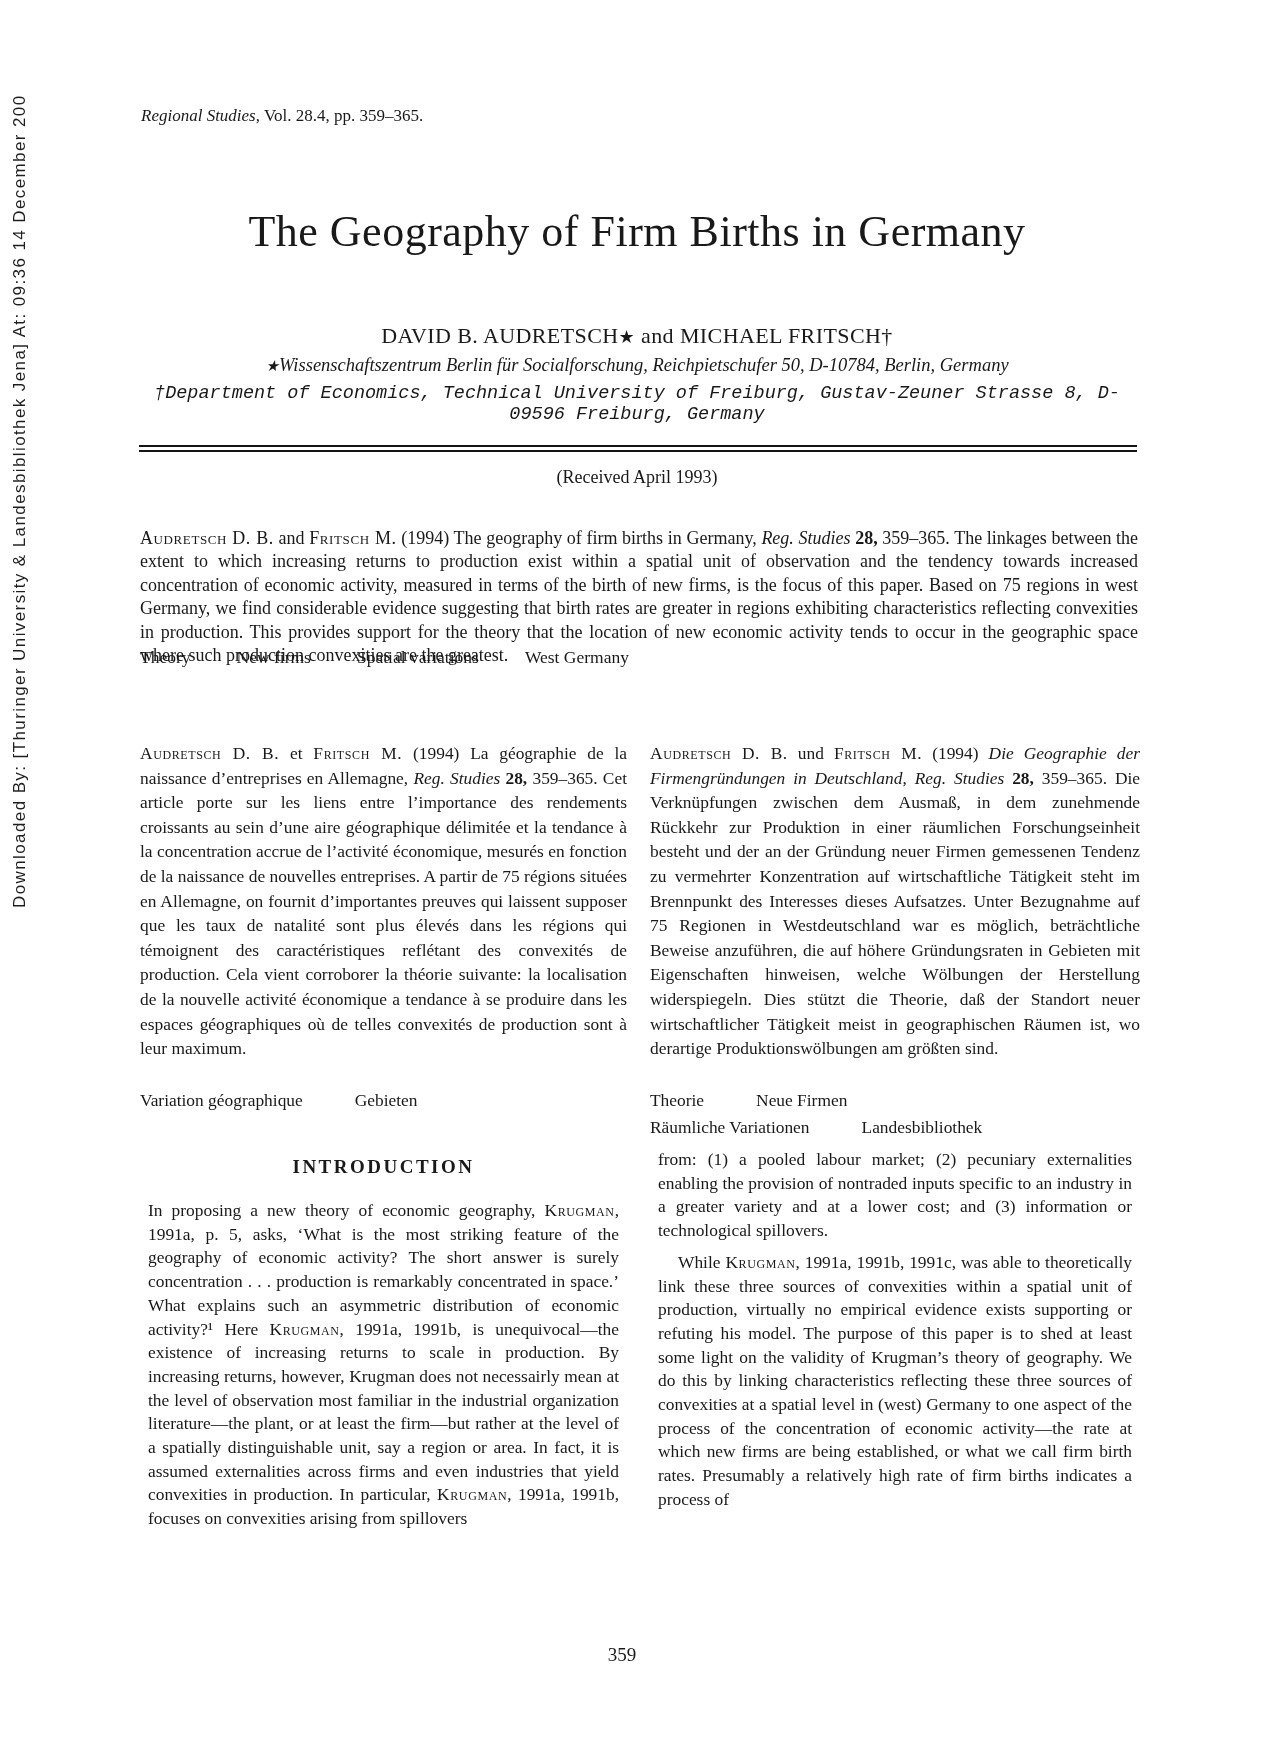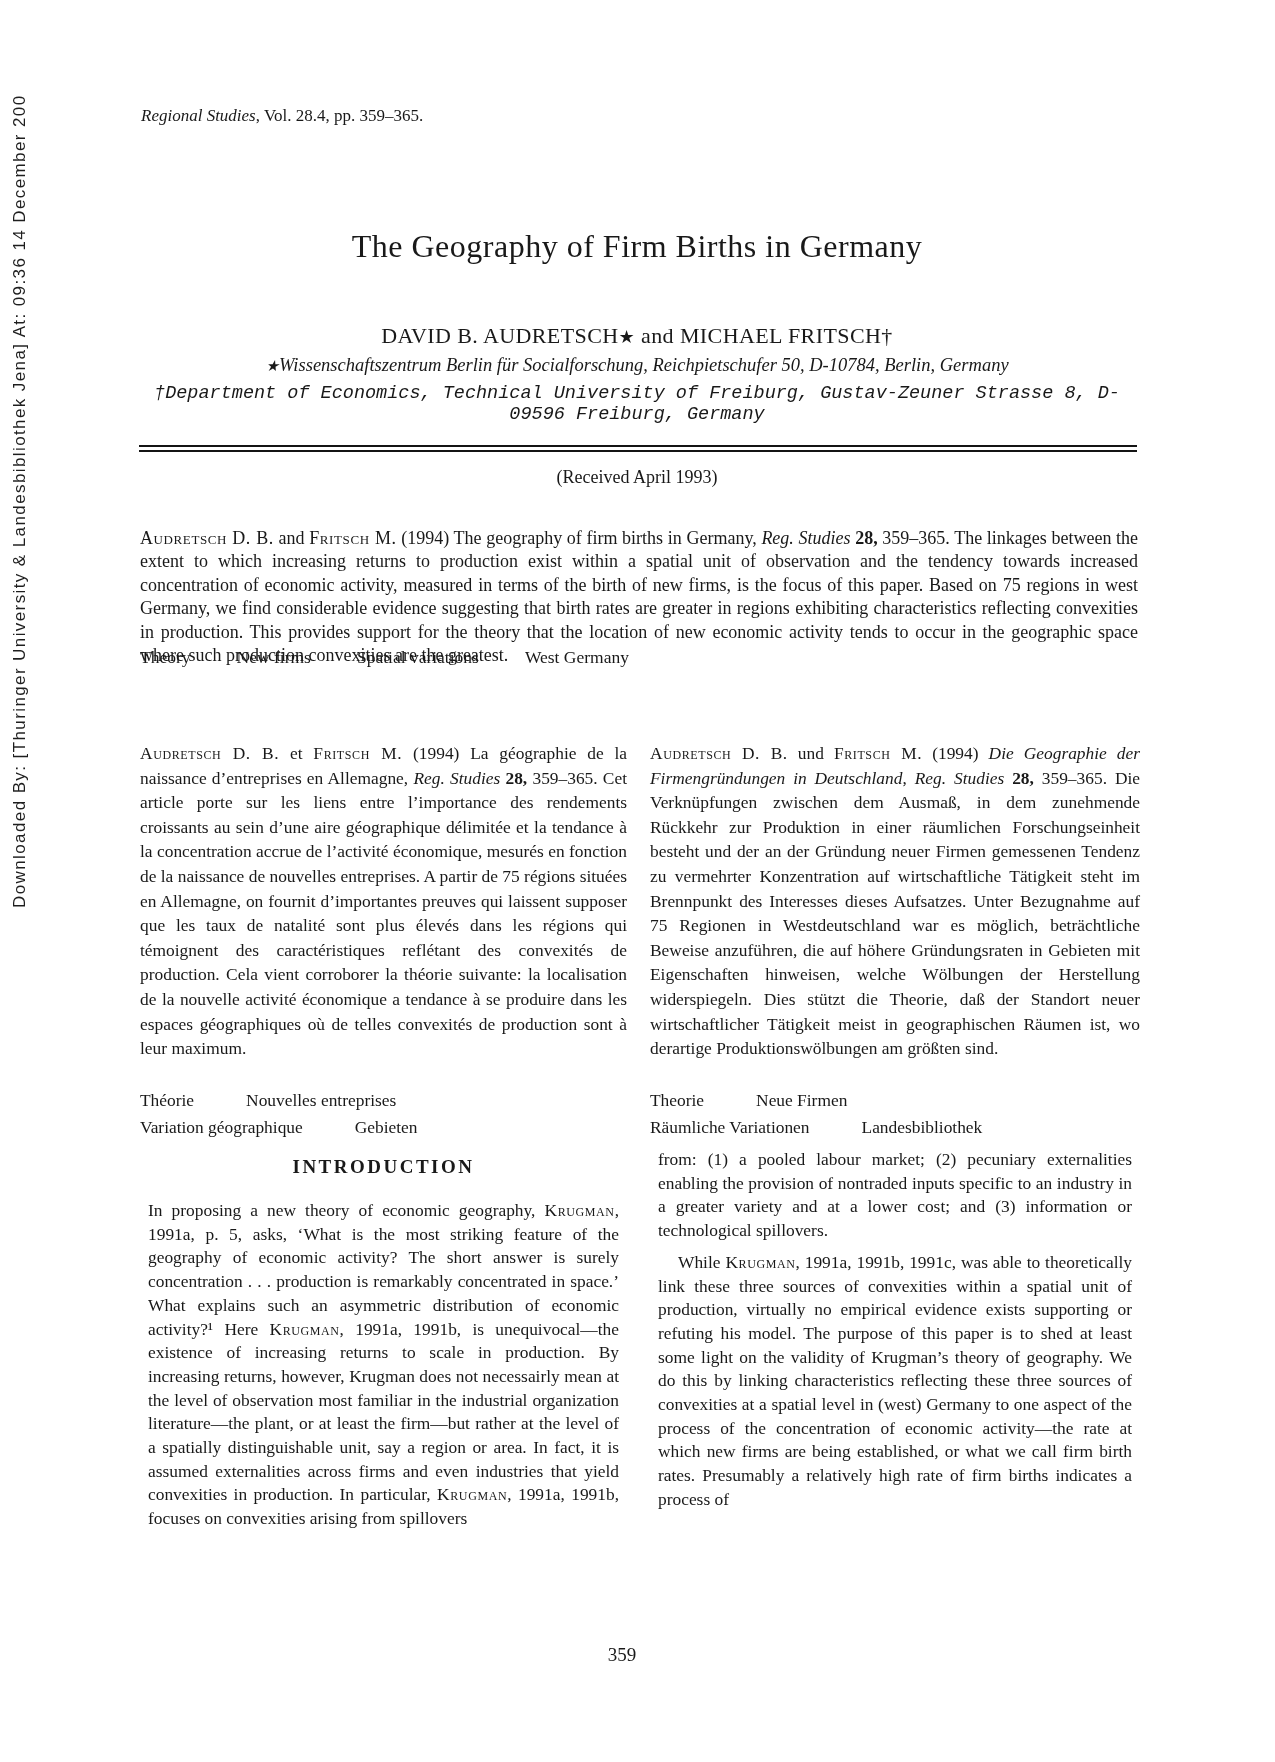--- a/index.html
+++ b/index.html
@@ -10,22 +10,22 @@
   }
   .watermark{
     position:absolute;left:10px;top:908px;
     transform:rotate(-90deg);transform-origin:0 0;
     font-family:"Liberation Sans","DejaVu Sans",sans-serif;
     font-size:17px;letter-spacing:1.4px;color:#1e1e1e;white-space:nowrap;
   }
   .journal{position:absolute;left:141px;top:106px;font-size:17px;}
   .journal .it{font-style:italic;}
   .title{
-    position:absolute;left:137px;top:228px;width:1000px;
-    text-align:center;font-size:32px;letter-spacing:0.5px;font-weight:normal;margin:0;
+    position:absolute;left:137px;top:206px;width:1000px;
+    text-align:center;font-size:44px;letter-spacing:0.5px;font-weight:normal;margin:0;
   }
   .authors{
     position:absolute;left:137px;top:323px;width:1000px;
     text-align:center;font-size:22px;letter-spacing:0.4px;
   }
   .affil{
     position:absolute;left:137px;width:1000px;text-align:center;
     font-style:italic;font-size:18.5px;
   }
   #affil1{top:355px;}
@@ -92,24 +92,20 @@
   <span>New firms</span>
   <span>Spatial variations</span>
   <span>West Germany</span>
 </div>
 
 <div class="cols">
   <div>
     <p class="abs-col"><span class="seg-sc">Audretsch D. B.</span><span> et </span><span class="seg-sc">Fritsch M.</span><span> (1994) La géographie de la naissance d’entreprises en Allemagne, </span><span class="seg-i">Reg. Studies</span><span> </span><span class="seg-b">28,</span><span> 359–365. Cet article porte sur les liens entre l’importance des rendements croissants au sein d’une aire géographique délimitée et la tendance à la concentration accrue de l’activité économique, mesurés en fonction de la naissance de nouvelles entreprises. A partir de 75 régions situées en Allemagne, on fournit d’importantes preuves qui laissent supposer que les taux de natalité sont plus élevés dans les régions qui témoignent des caractéristiques reflétant des convexités de production. Cela vient corroborer la théorie suivante: la localisation de la nouvelle activité économique a tendance à se produire dans les espaces géographiques où de telles convexités de production sont à leur maximum.</span></p>
     <div class="abs-kw">
       <div class="kw-row">
-        <span>Théorie</span>
-        <span>Nouvelles entreprises</span>
-      </div>
-      <div class="kw-row">
         <span>Variation géographique</span>
         <span>Gebieten</span>
       </div>
     </div>
   </div>
   <div>
     <p class="abs-col"><span class="seg-sc">Audretsch D. B.</span><span> und </span><span class="seg-sc">Fritsch M.</span><span> (1994) </span><span class="seg-i">Die Geographie der Firmengründungen in Deutschland</span><span>, </span><span class="seg-i">Reg. Studies</span><span> </span><span class="seg-b">28,</span><span> 359–365. Die Verknüpfungen zwischen dem Ausmaß, in dem zunehmende Rückkehr zur Produktion in einer räumlichen Forschungseinheit besteht und der an der Gründung neuer Firmen gemessenen Tendenz zu vermehrter Konzentration auf wirtschaftliche Tätigkeit steht im Brennpunkt des Interesses dieses Aufsatzes. Unter Bezugnahme auf 75 Regionen in Westdeutschland war es möglich, beträchtliche Beweise anzuführen, die auf höhere Gründungsraten in Gebieten mit Eigenschaften hinweisen, welche Wölbungen der Herstellung widerspiegeln. Dies stützt die Theorie, daß der Standort neuer wirtschaftlicher Tätigkeit meist in geographischen Räumen ist, wo derartige Produktionswölbungen am größten sind.</span></p>
     <div class="abs-kw">
       <div class="kw-row">
         <span>Theorie</span>

